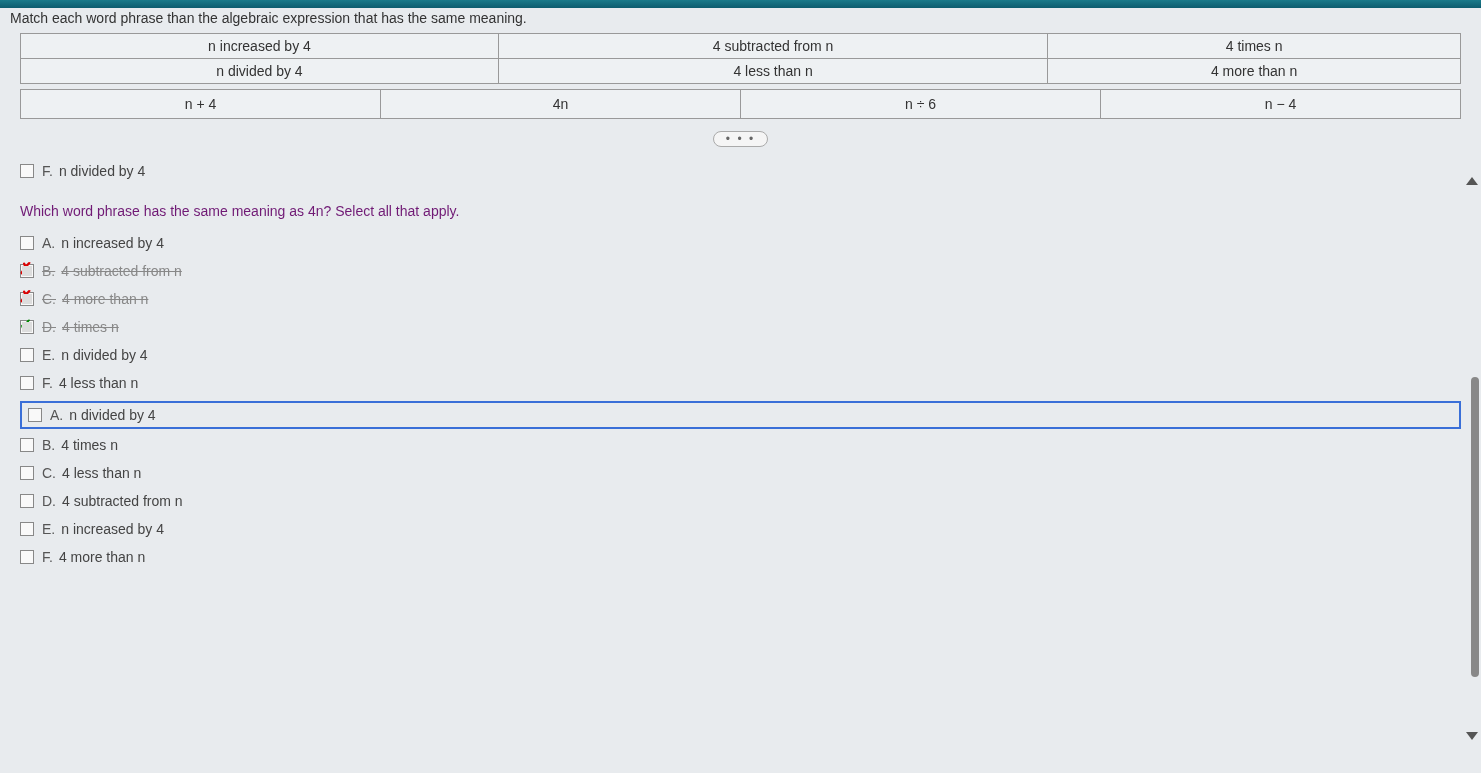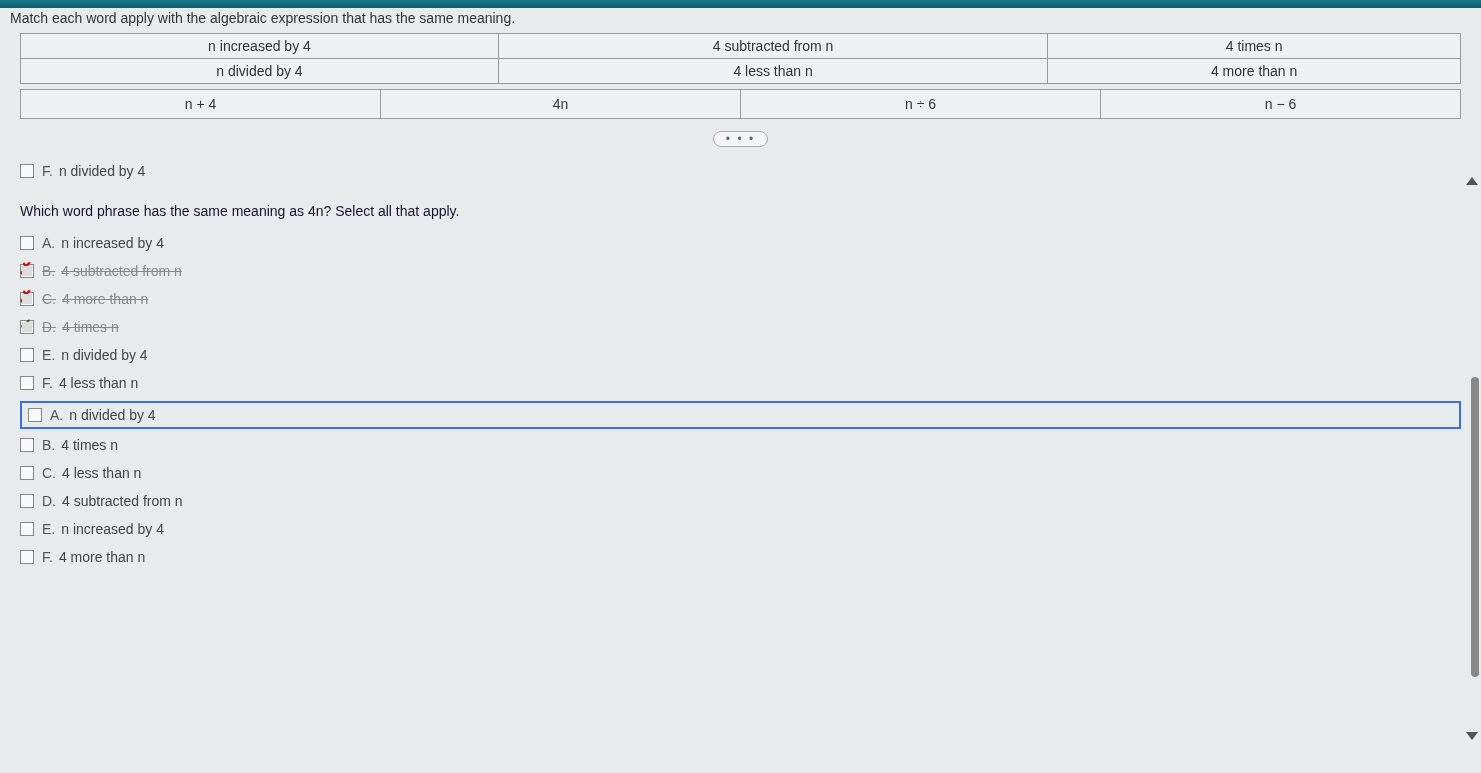--- a/index.html
+++ b/index.html
@@ -120,21 +120,21 @@
     .option-letter {
       margin-right: 6px;
       color: #555;
     }
     .struck {
       text-decoration: line-through;
       color: #888;
     }
     .question-text {
       font-size: 14px;
-      color: #0f172a;
+      color: #701a75;
       margin: 18px 0 10px 0;
     }
     .highlight-box {
       border: 2px solid #3a6fd8;
       padding: 4px 6px;
       margin-top: 4px;
       margin-bottom: 2px;
     }
     .scrollbar-track {
       position: absolute;
@@ -173,21 +173,21 @@
       height: 8px;
       background: linear-gradient(to bottom, #1a7a8a, #0d5c6e);
       width: 100%;
     }
   </style>
 </head>
 <body>
 
 <div class="top-bar"></div>
 
-<div class="header-text">Match each word apply with the algebraic expression that has the same meaning.</div>
+<div class="header-text">Match each word phrase than the algebraic expression that has the same meaning.</div>
 
 <table class="phrase-table">
   <tbody>
       <tr>
     <td>n increased by 4</td>
     <td>4 subtracted from n</td>
     <td>4 times n</td>
   </tr>
   <tr>
     <td>n divided by 4</td>
@@ -196,21 +196,21 @@
   </tr>
 </tbody>
   </table>
 
 <table class="expr-table">
   <tbody>
       <tr>
     <td>n + 4</td>
     <td>4n</td>
     <td>n ÷ 6</td>
-    <td>n − 6</td>
+    <td>n − 4</td>
   </tr>
 </tbody>
   </table>
 
 <div class="expand-row">
   <span class="expand-btn">• • •</span>
 </div>
 
 <div class="content-area">
 

